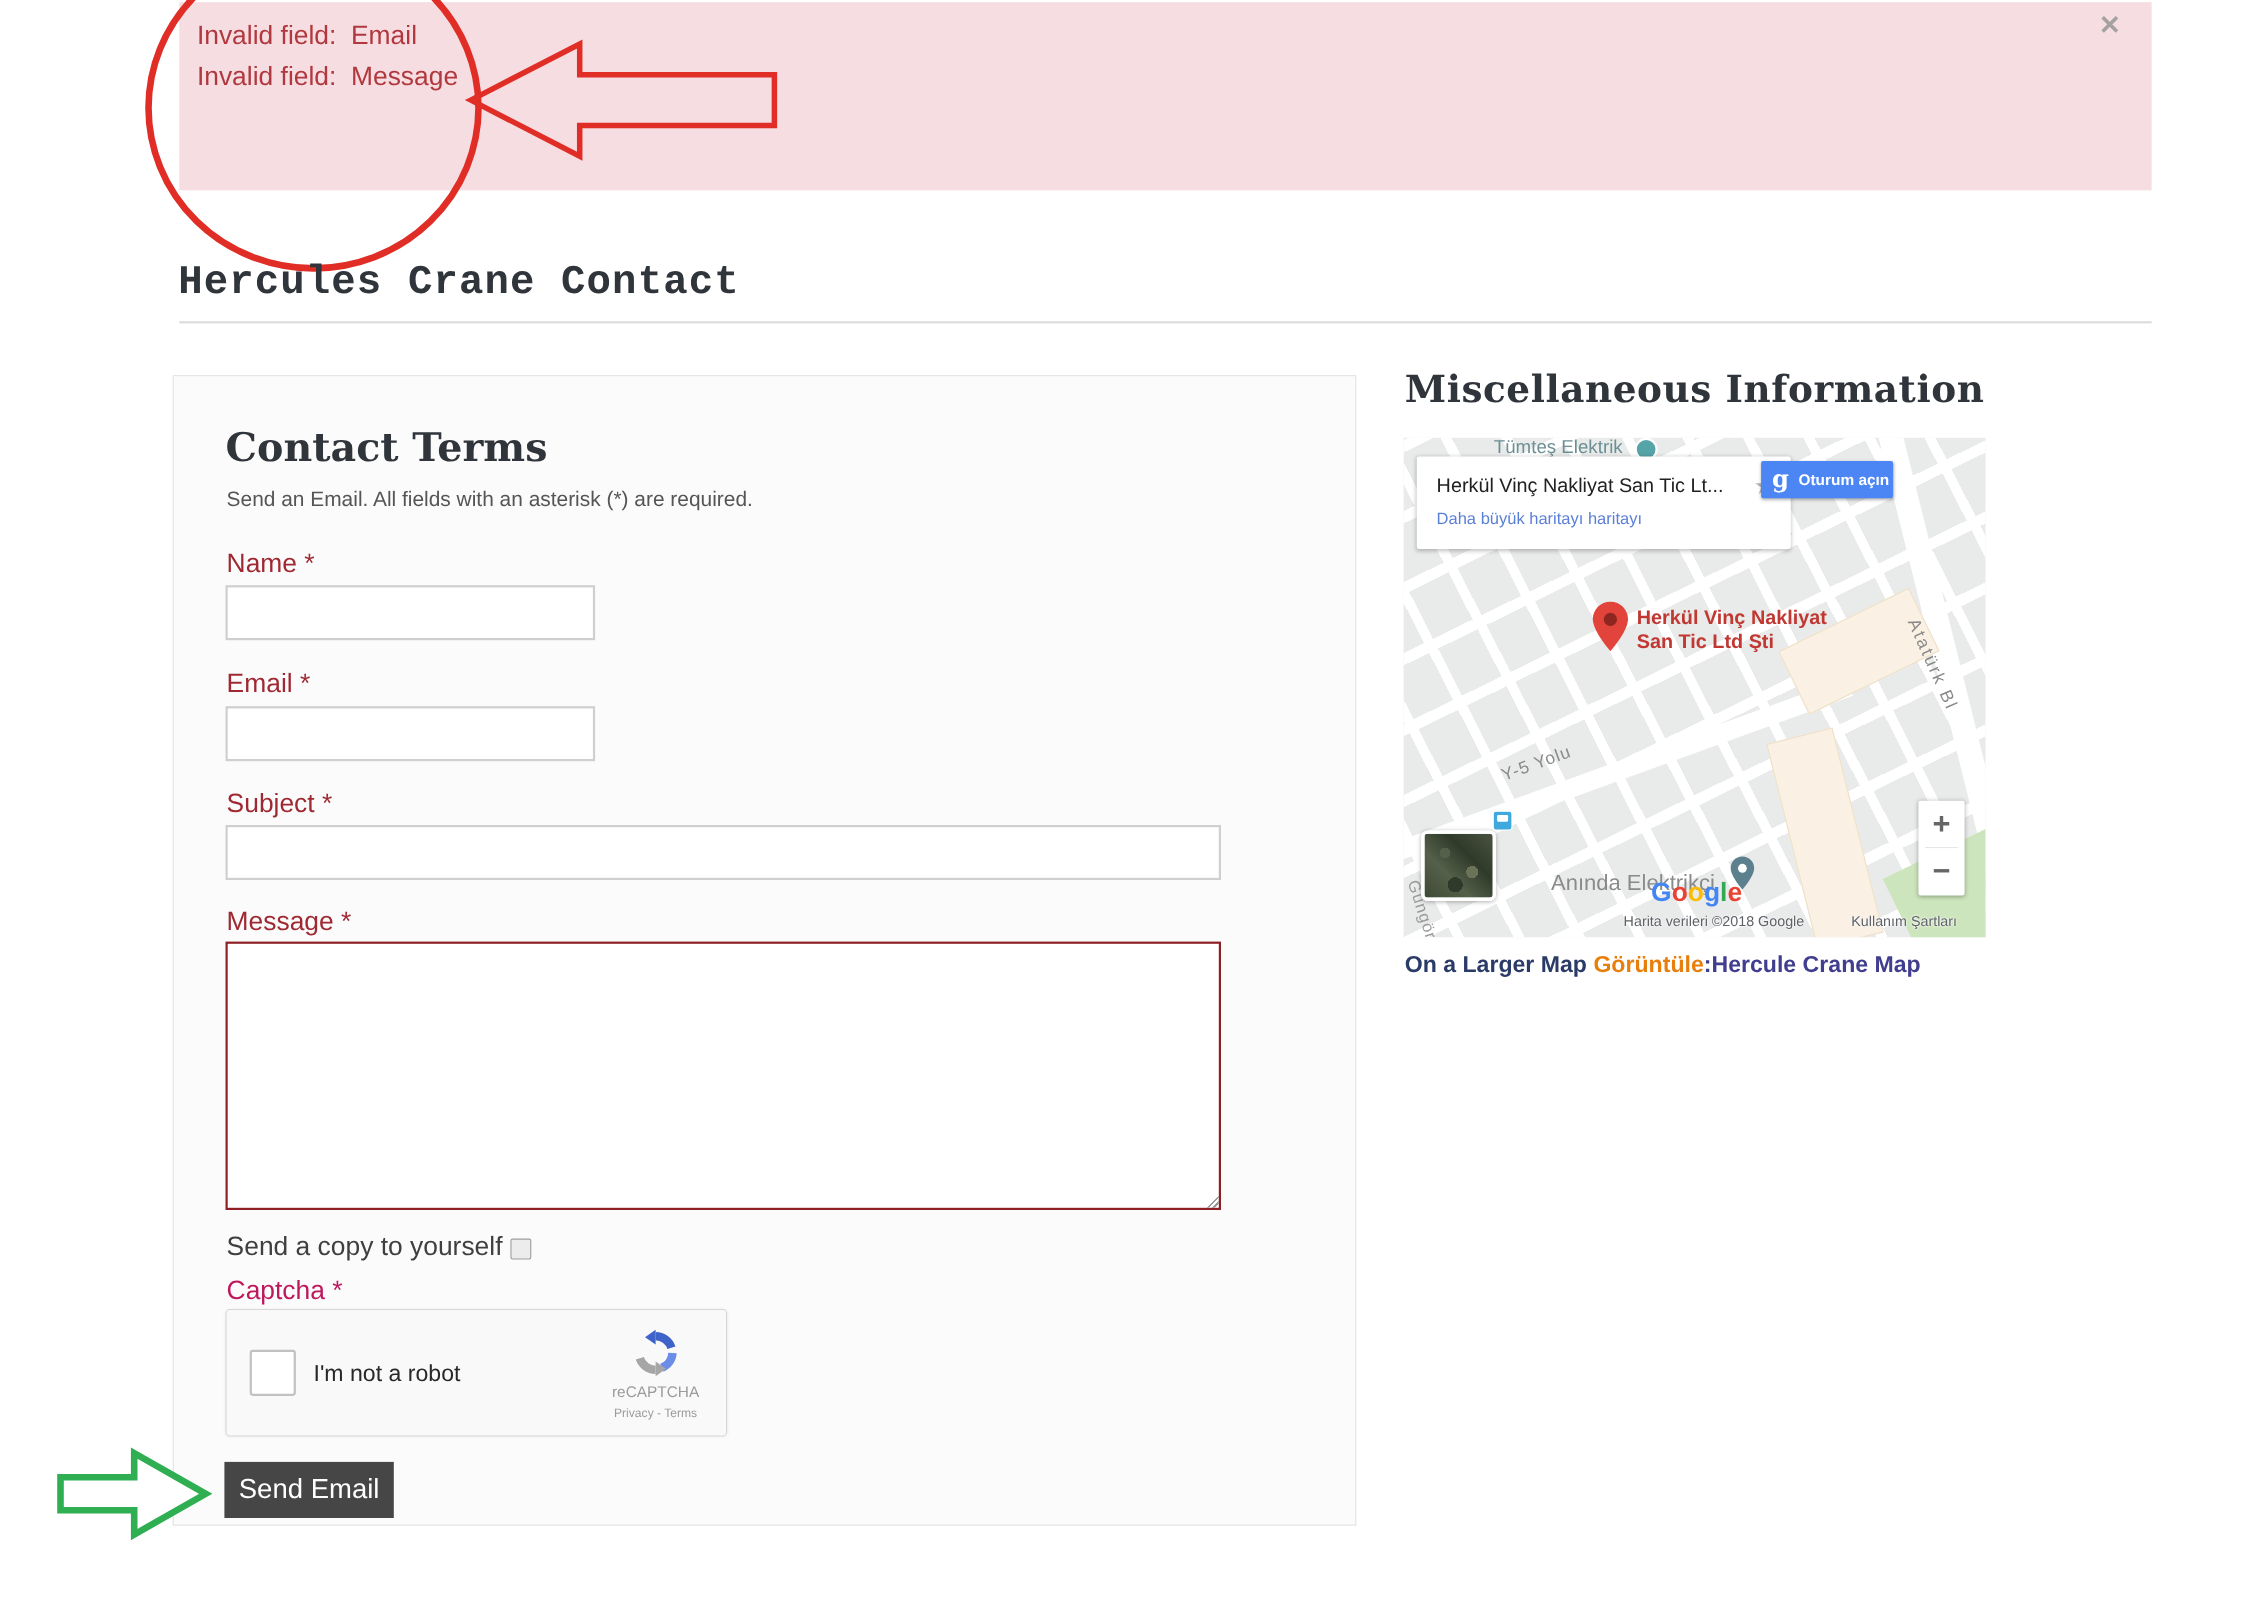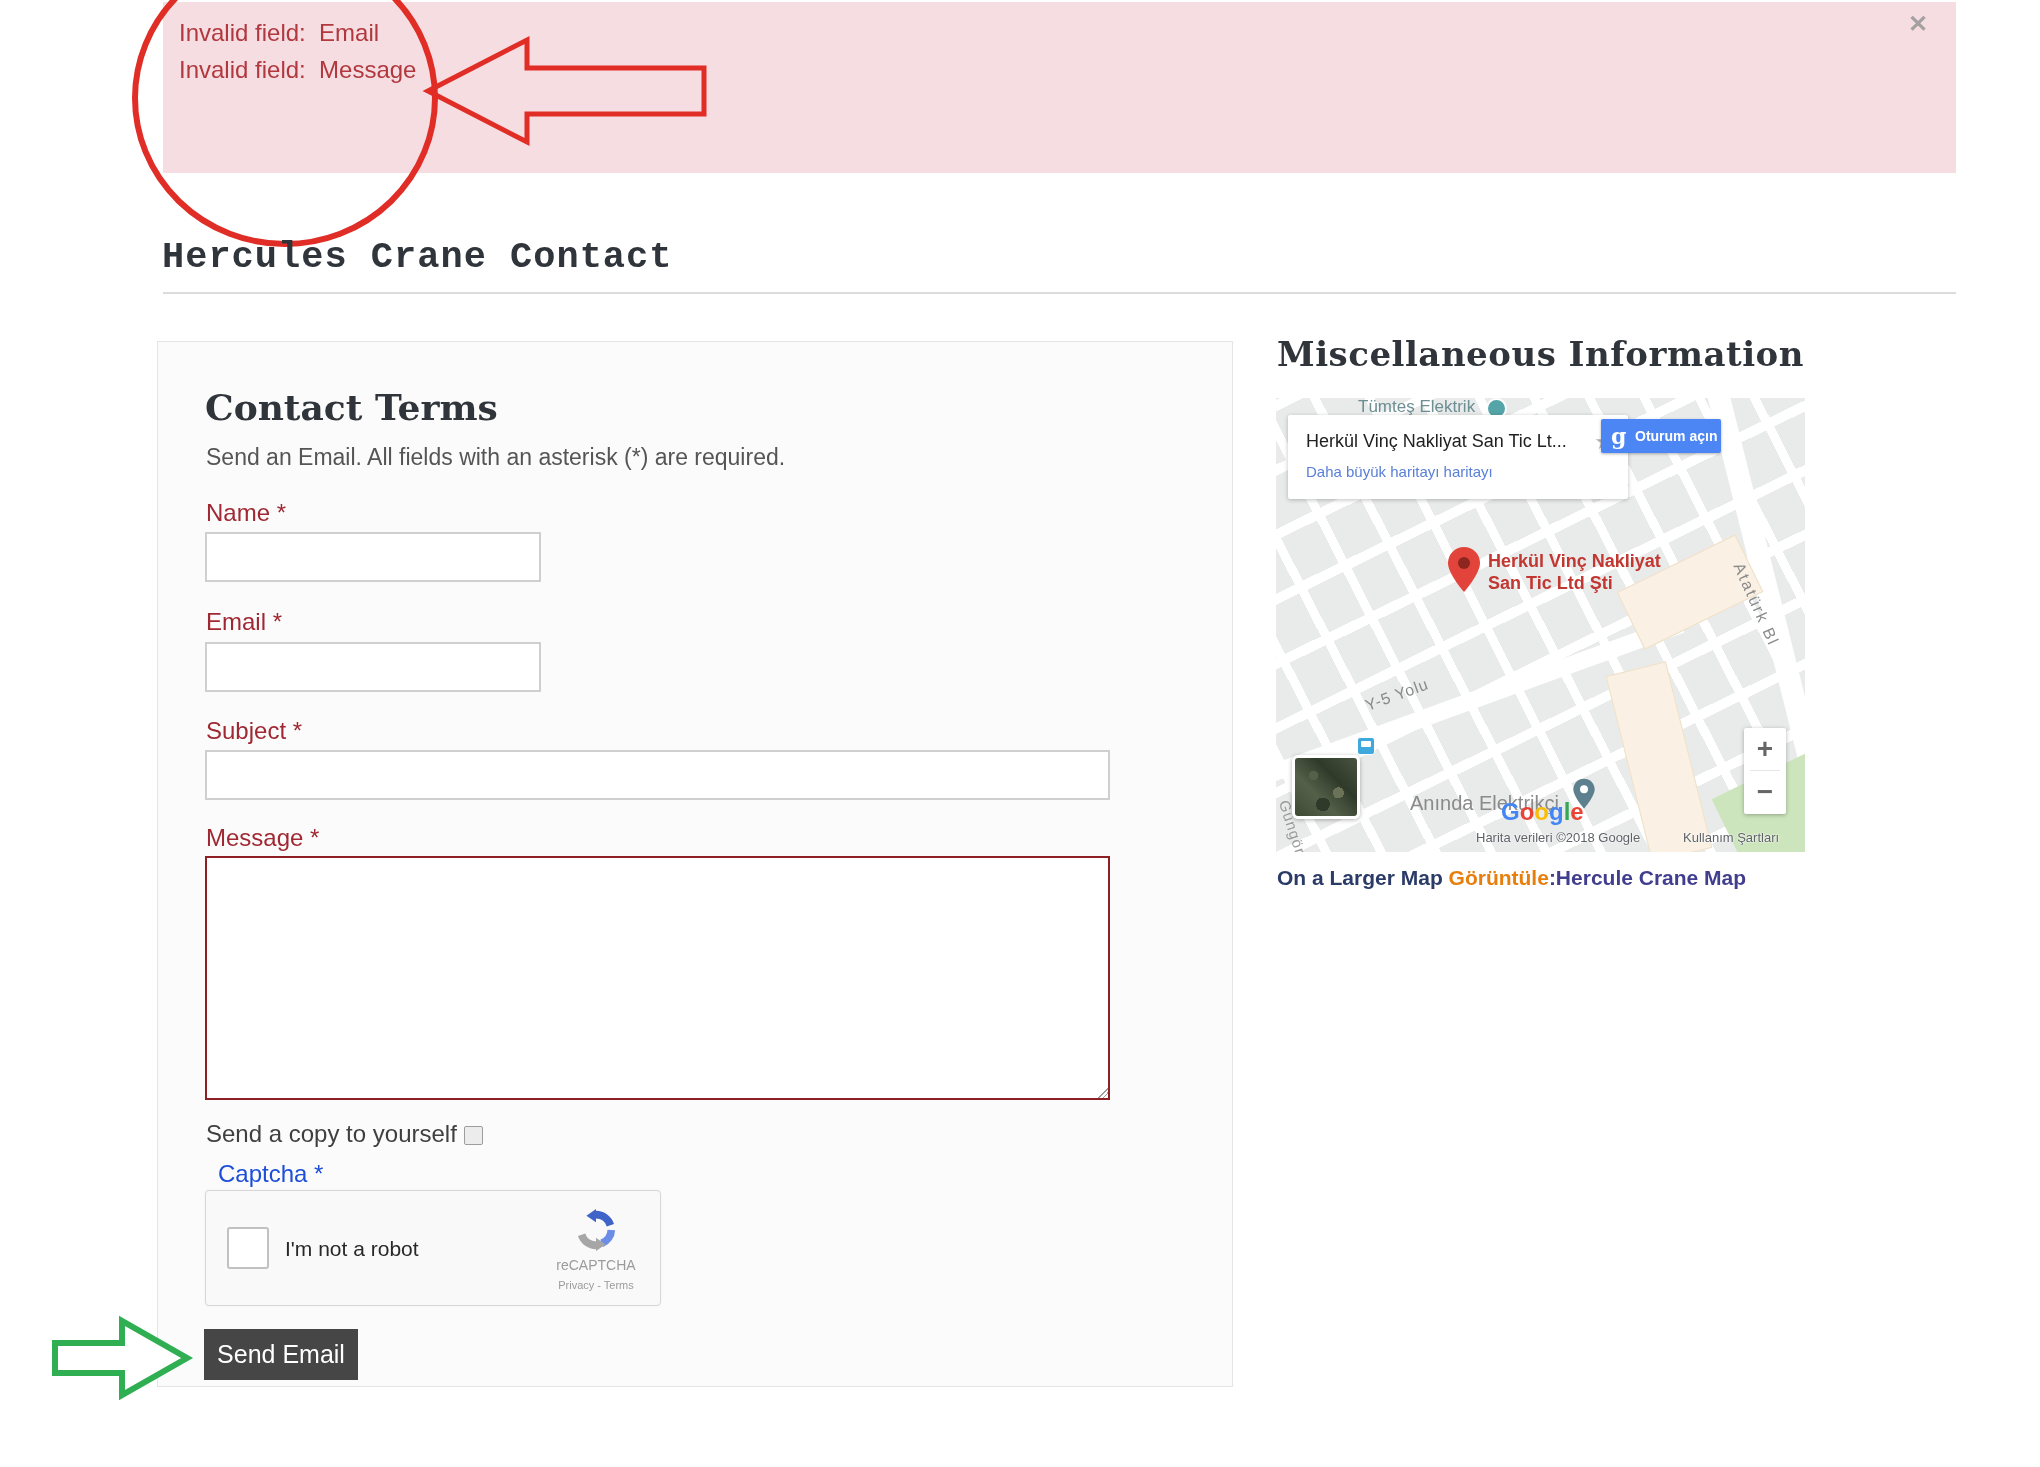--- a/index.html
+++ b/index.html
@@ -35,25 +35,25 @@
   .form-panel{
     position:absolute;left:157px;top:341px;width:1076px;height:1046px;
     background:#fbfbfb;border:1px solid #e4e4e4;box-sizing:border-box;
   }
   .form-title{
     position:absolute;left:47px;top:44px;margin:0;
     font-family:"DejaVu Serif",serif;font-weight:bold;
     font-size:36px;color:#30353b;
   }
   .form-subtitle{
-    position:absolute;left:48px;top:102px;font-size:23px;color:#555555;
+    position:absolute;left:48px;top:102px;font-size:19px;color:#555555;
   }
   .fld-label{position:absolute;left:48px;font-size:24px;color:#9f2832;}
   .lbl-name{top:157px;} .lbl-email{top:266px;} .lbl-subject{top:375px;} .lbl-message{top:482px;}
-  .lbl-dark{color:#1d4ed8;margin-left:12px;}
+  .lbl-dark{color:#be185d;}
   .txt-input{
     position:absolute;left:47px;box-sizing:border-box;background:#ffffff;
     border:2px solid #cfcfcf;font-size:24px;padding:4px 10px;
     font-family:"Liberation Sans",sans-serif;color:#333;
   }
   .in-name{top:190px;width:336px;height:50px;}
   .in-email{top:300px;width:336px;height:50px;}
   .in-subject{top:408px;width:905px;height:50px;}
   .in-message{
     top:514px;width:905px;height:244px;border:2px solid #8e1f24;resize:none;

